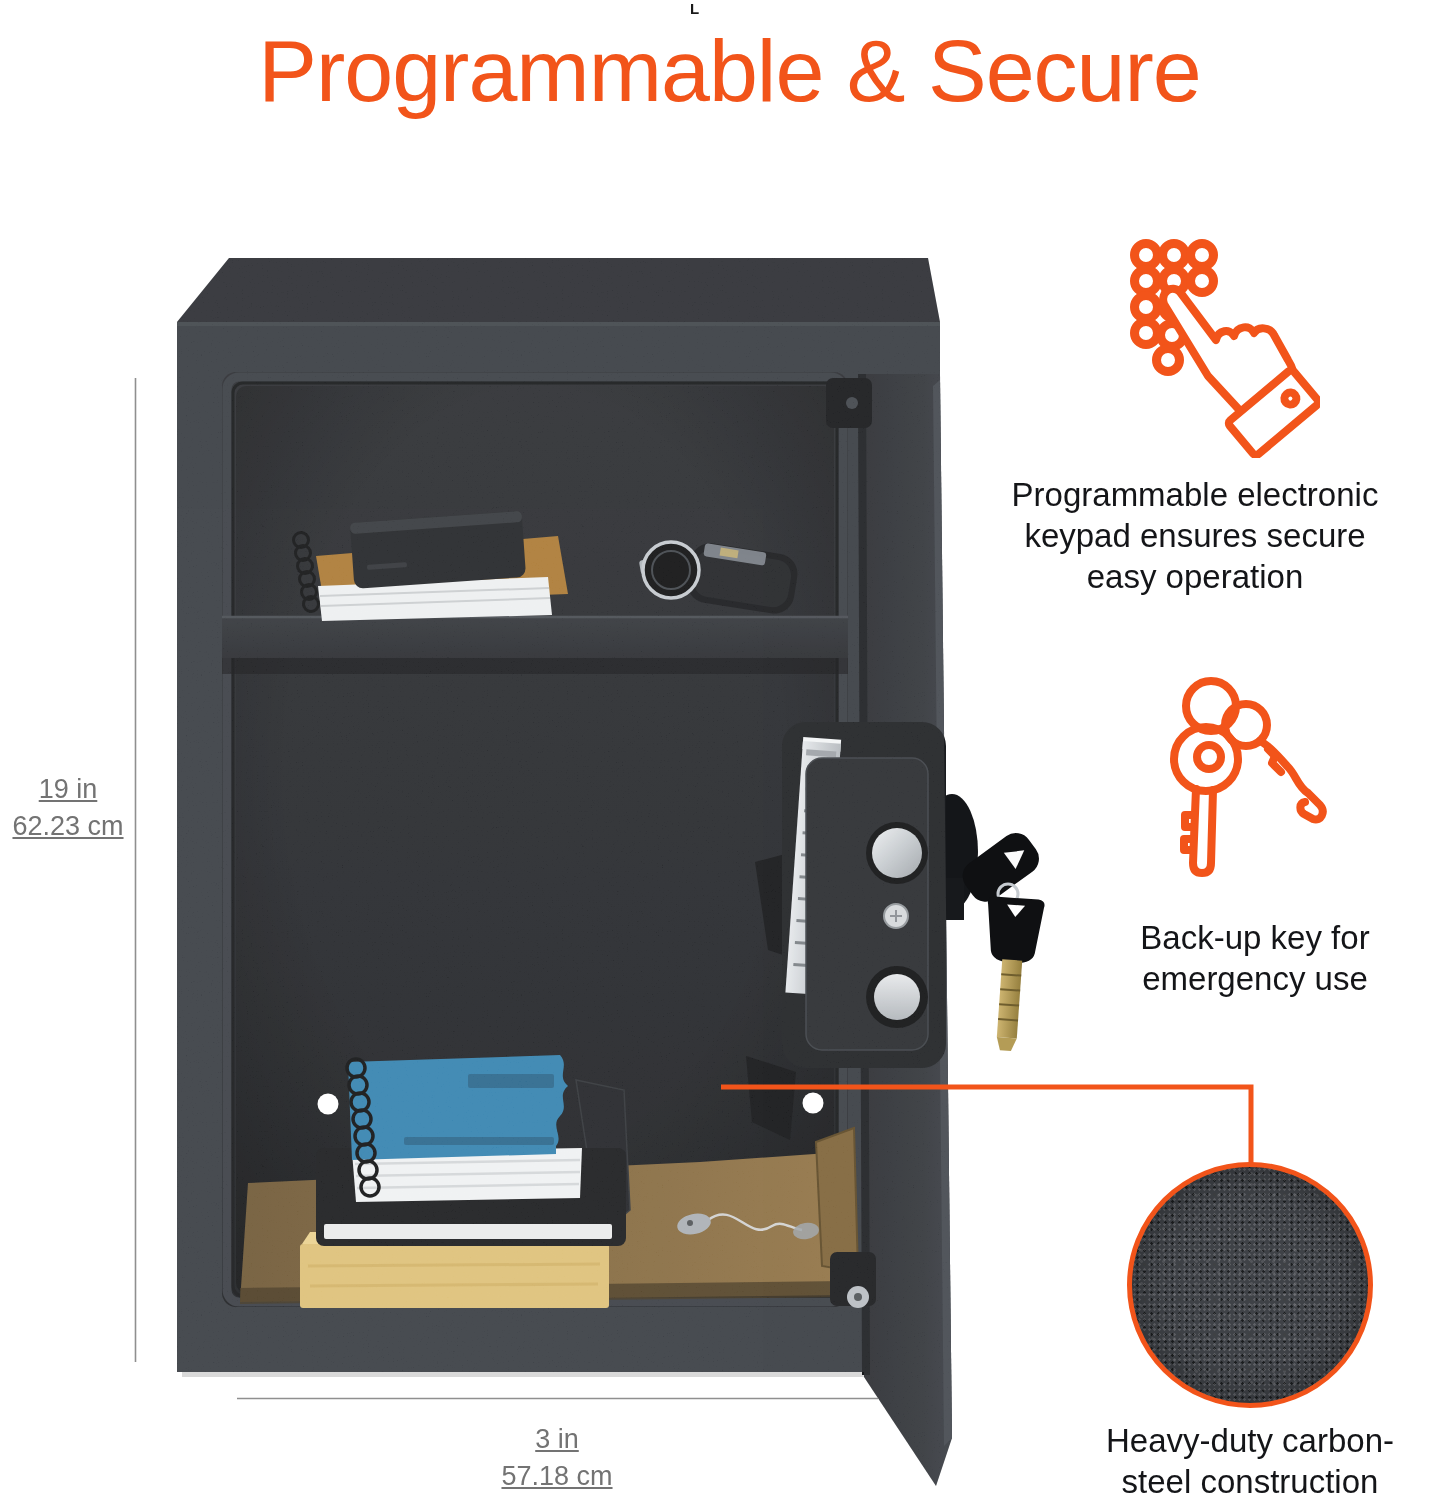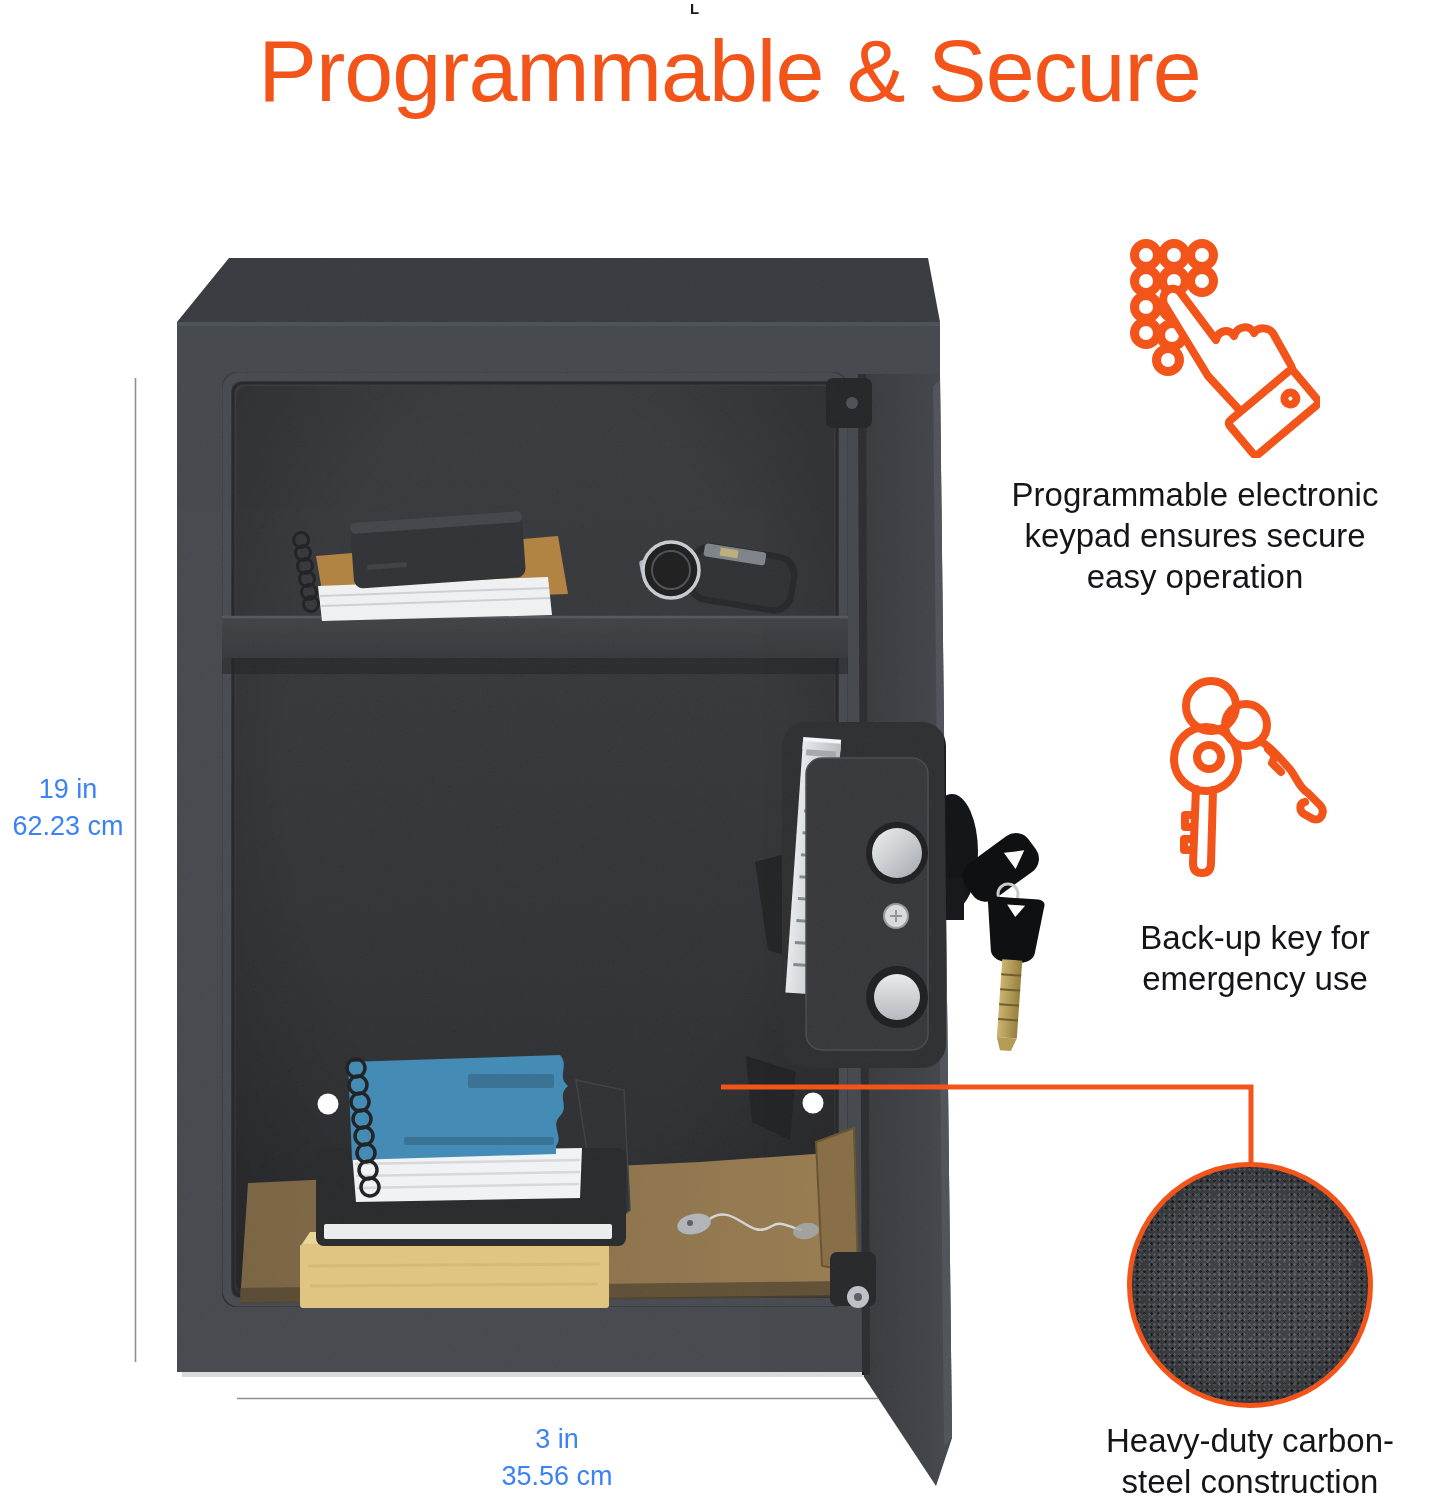--- a/index.html
+++ b/index.html
@@ -3,21 +3,21 @@
 <meta charset="utf-8">
 <style>
   html,body{margin:0;padding:0;background:#ffffff;}
   body{width:1447px;height:1500px;position:relative;overflow:hidden;
        font-family:"Liberation Sans", sans-serif;}
   .scene{position:absolute;inset:0;}
   .stray{position:absolute;left:690px;top:0px;font-size:15px;font-weight:700;color:#1a1a1a;}
   .title{position:absolute;left:12px;right:0;top:20px;margin:0;text-align:center;
          font-size:88px;font-weight:400;letter-spacing:-1px;color:#f2541a;}
   .safe{position:absolute;left:0;top:0;width:1447px;height:1500px;}
-  .dim{position:absolute;text-align:center;color:#3b82f6;font-size:27px;line-height:37px;}
+  .dim{position:absolute;text-align:center;color:#737373;font-size:27px;line-height:37px;text-decoration:underline;}
   .dim-h{left:8px;top:771px;width:120px;}
   .dim-w{left:457px;top:1421px;width:200px;}
   .feature-text{position:absolute;text-align:center;color:#141518;font-size:33px;line-height:41px;}
   .t1{left:990px;top:474px;width:410px;}
   .t2{left:1060px;top:917px;width:390px;}
   .t3{left:1085px;top:1420px;width:330px;}
   .icon{position:absolute;}
   .icon-keypad{left:1128px;top:238px;width:192px;height:220px;}
   .icon-keys{left:1168px;top:675px;width:170px;height:215px;}
   .swatch{position:absolute;left:1127px;top:1162px;width:236px;height:236px;
@@ -254,21 +254,21 @@
     <path d="M721,1087 L1251,1087 L1251,1166" stroke="#f2541a" stroke-width="5" fill="none"></path>
   </svg>
 
   <div class="dim dim-h">
     <div>19 in</div>
     <div>62.23 cm</div>
   </div>
 
   <div class="dim dim-w">
     <div>3 in</div>
-    <div>35.56 cm</div>
+    <div>57.18 cm</div>
   </div>
 
   <svg class="icon icon-keypad" viewBox="0 0 192 220" xmlns="http://www.w3.org/2000/svg">
     <g class="ic" stroke-width="9">
       <circle cx="18" cy="17" r="11.5"></circle>
         <circle cx="46" cy="17" r="11.5"></circle>
         <circle cx="74" cy="17" r="11.5"></circle>
       <circle cx="18" cy="43" r="11.5"></circle>
         <circle cx="46" cy="43" r="11.5"></circle>
         <circle cx="74" cy="43" r="11.5"></circle>

